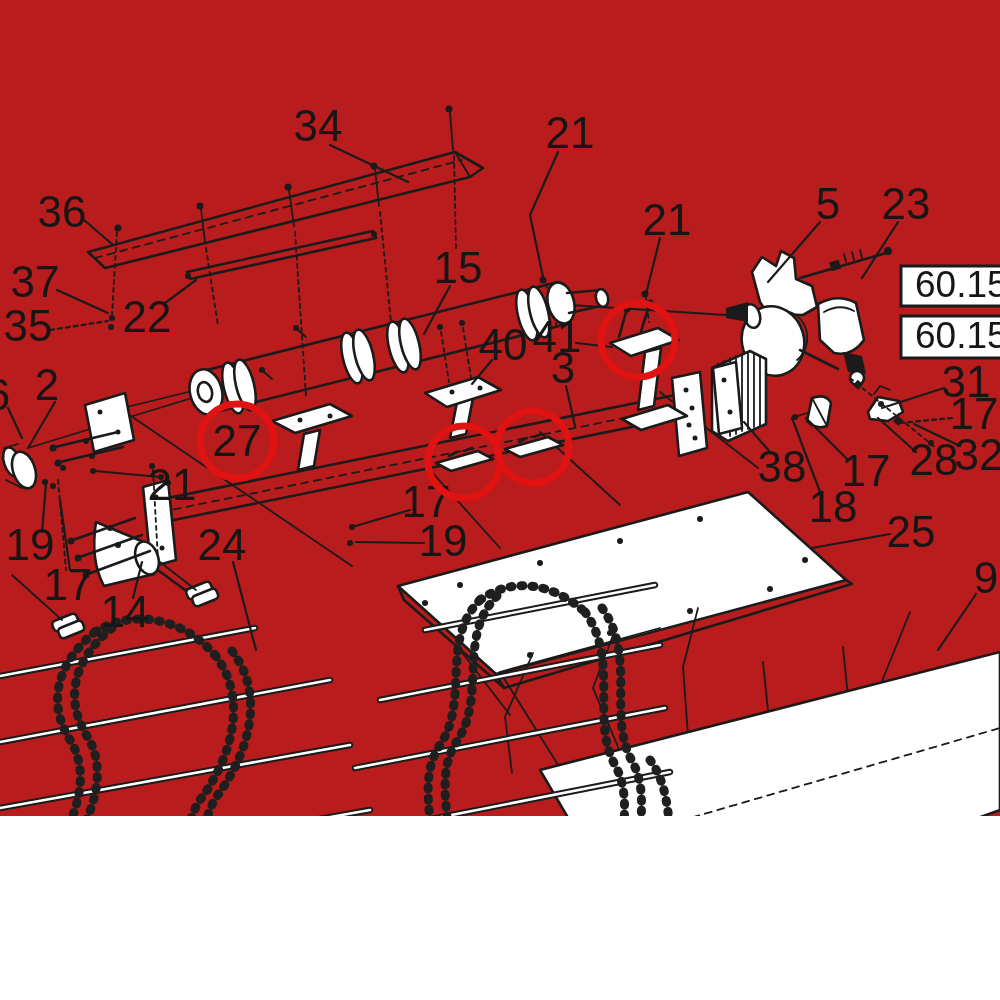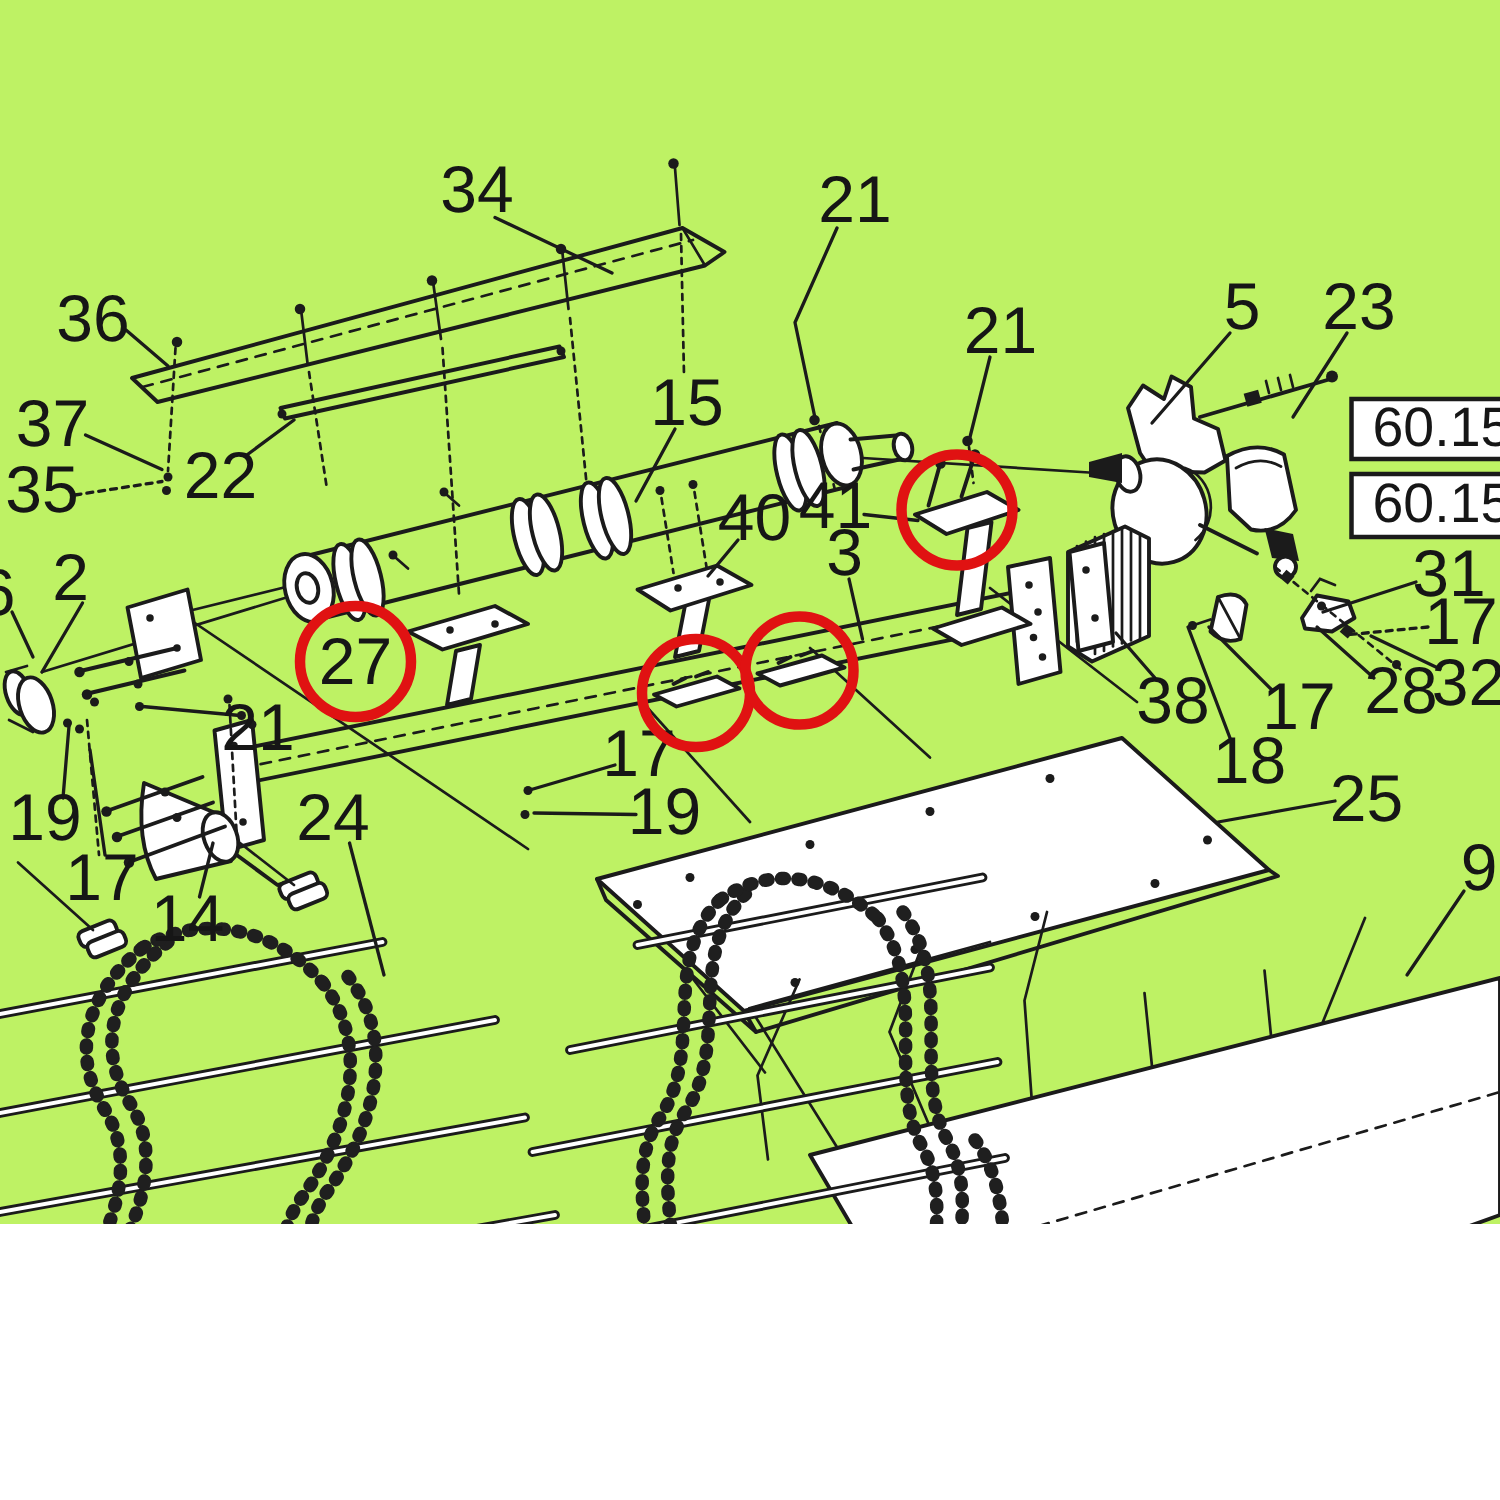--- a/index.html
+++ b/index.html
@@ -1,16 +1,16 @@
 <!DOCTYPE html>
 <html><head>
 <meta charset="utf-8">
 <style>
   html,body{margin:0;padding:0;background:#fff;}
-  .stage{position:relative;width:1000px;height:816px;background:#bef264;overflow:hidden;
+  .stage{position:relative;width:1000px;height:816px;background:#b91c1c;overflow:hidden;
          font-family:"Liberation Sans", sans-serif;}
   svg{position:absolute;left:0;top:0;}
   svg text{font-family:"Liberation Sans", sans-serif;font-size:44px;fill:#161616;}
   svg text.boxnum{font-size:37px;}
   .ln{stroke:#1b1b1b;stroke-width:2.6;fill:none;stroke-linecap:round;stroke-linejoin:round;}
   .thin{stroke:#1b1b1b;stroke-width:1.8;fill:none;stroke-linecap:round;}
   .lead{stroke:#1b1b1b;stroke-width:2.2;fill:none;stroke-linecap:round;stroke-linejoin:round;}
   .dash{stroke-dasharray:7 6;}
   .dashf{stroke-dasharray:4 4;}
   .wh{fill:#ffffff;}

